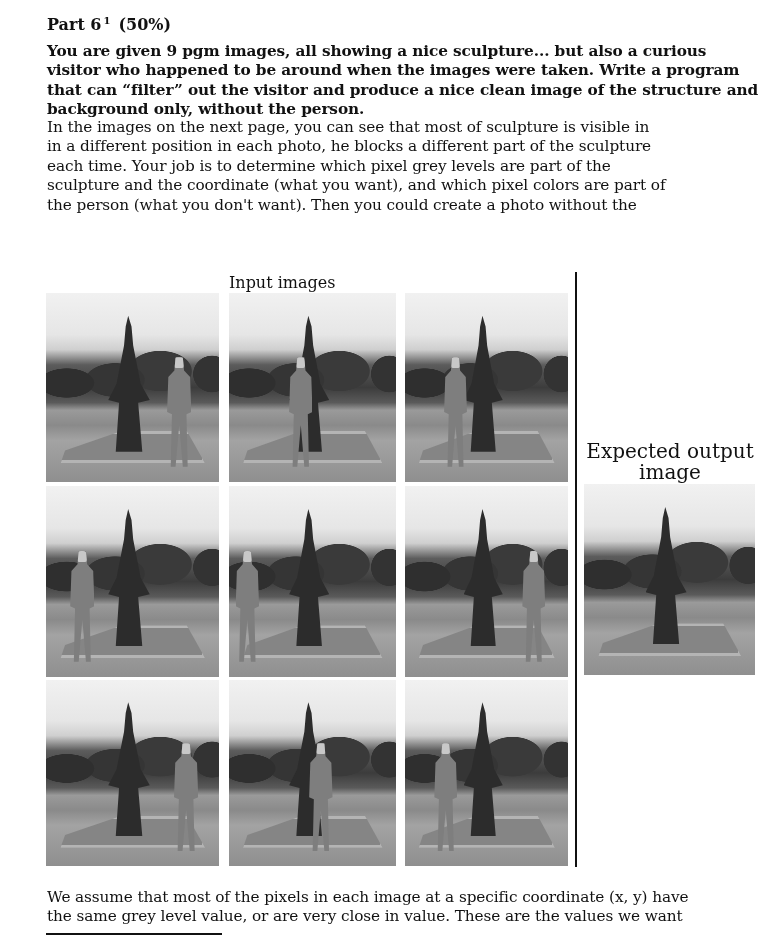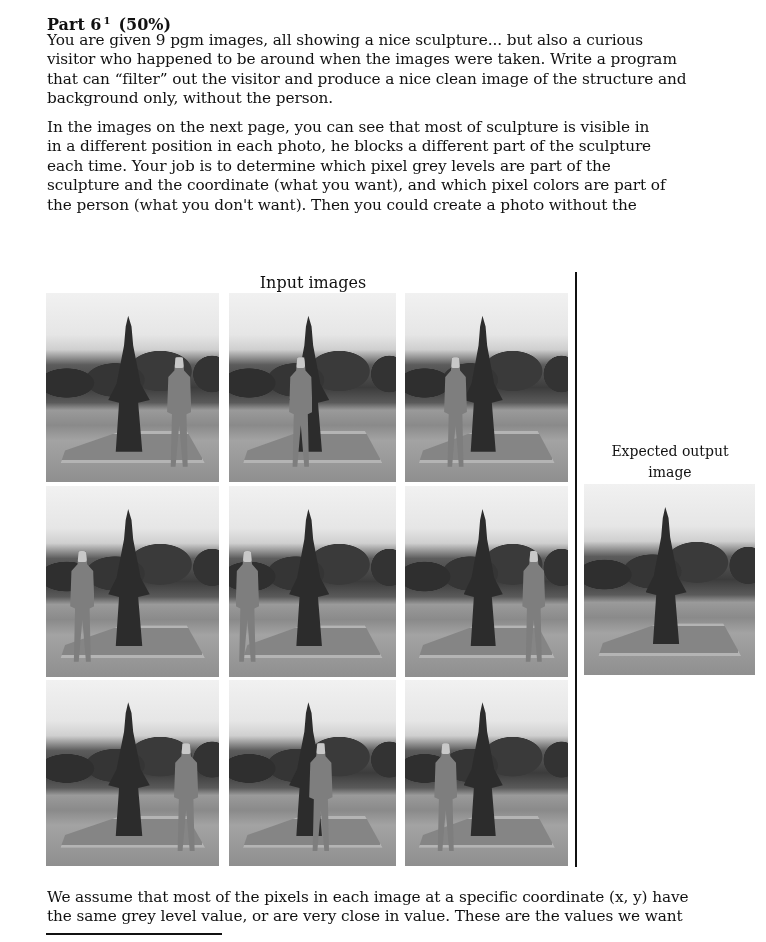--- a/index.html
+++ b/index.html
@@ -11,27 +11,27 @@
       position: absolute; left: 47px; top: 11px;
       font-size: 16px; font-weight: bold; line-height: 20px; margin: 0;
     }
     .heading sup { font-size: 10px; vertical-align: 6px; margin: 0 8px 0 2px; }
     .para {
       position: absolute; left: 47px; width: 712px;
       font-size: 15.3px; line-height: 19.4px; margin: 0;
       letter-spacing: -0.1px;
     }
     .para span.line { display: block; white-space: nowrap; }
-    #p1 { top: 31px; }
+    #p1 { top: 42px; font-weight: bold; }
     #p2 { top: 118px; }
     #p3 { top: 888px; }
 
     .grid-title {
       position: absolute; left: 229px; width: 168px; top: 273px;
-      text-align: center; font-size: 16px; line-height: 20px; margin: 0;
+      font-size: 16px; line-height: 20px; margin: 0;
     }
     .photo {
       position: absolute; overflow: hidden;
       background: linear-gradient(to bottom, #f1f1f1 0%, #e6e6e6 22%, #cfcfcf 30%, #5c5c5c 38%, #3c3c3c 50%, #5a5a5a 58%, #9a9a9a 62%, #8a8a8a 70%, #a3a3a3 78%, #8f8f8f 100%);
     }
     .photo .trees {
       position: absolute; left: 0; right: 0; top: 30%; height: 32%;
       background:
         radial-gradient(ellipse 26% 40% at 12% 55%, #2f2f2f 0 60%, transparent 62%),
         radial-gradient(ellipse 28% 46% at 40% 50%, #353535 0 60%, transparent 62%),
@@ -57,21 +57,21 @@
       content: ""; position: absolute; left: 30%; top: 0; width: 40%; height: 10%;
       background: #c8c8c8; border-radius: 40% 40% 20% 20%;
     }
 
     .divider {
       position: absolute; left: 575px; top: 272px; width: 2px; height: 595px;
       background: #111111;
     }
     .out-title {
       position: absolute; left: 584px; width: 172px; top: 441px;
-      text-align: center; font-size: 14px; line-height: 21px; margin: 0;
+      text-align: center; font-size: 20px; line-height: 21px; margin: 0;
     }
     .footnote-rule {
       position: absolute; left: 46px; top: 933px; width: 176px; height: 2px;
       background: #111111;
     }
   </style>
 </head>
 <body>
 
 <h2 class="heading"><span>Part 6</span><sup>1</sup><span>(50%)</span></h2>

